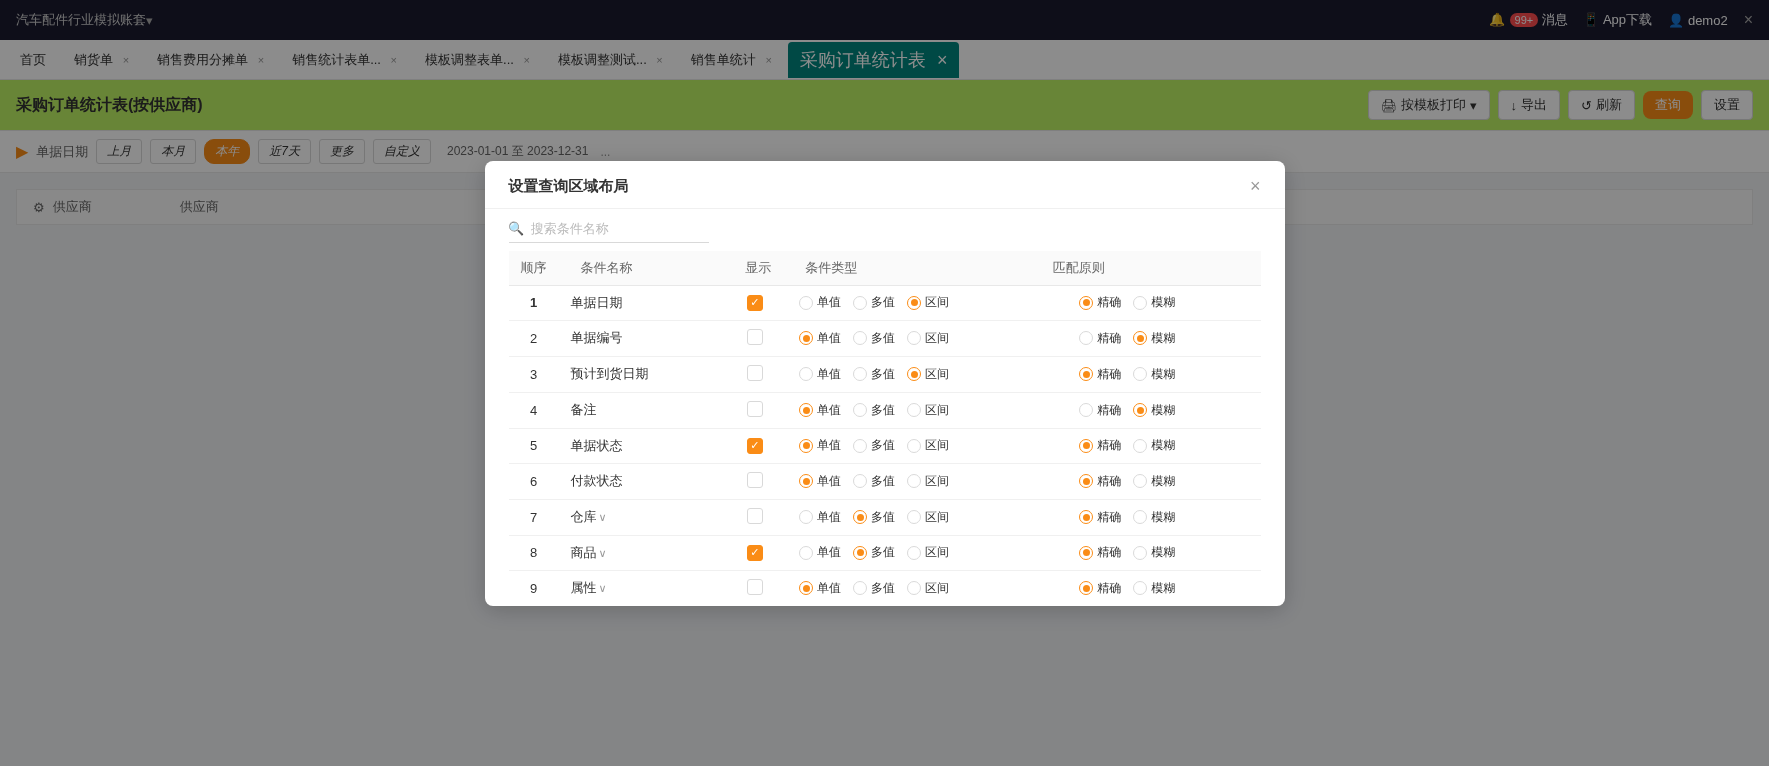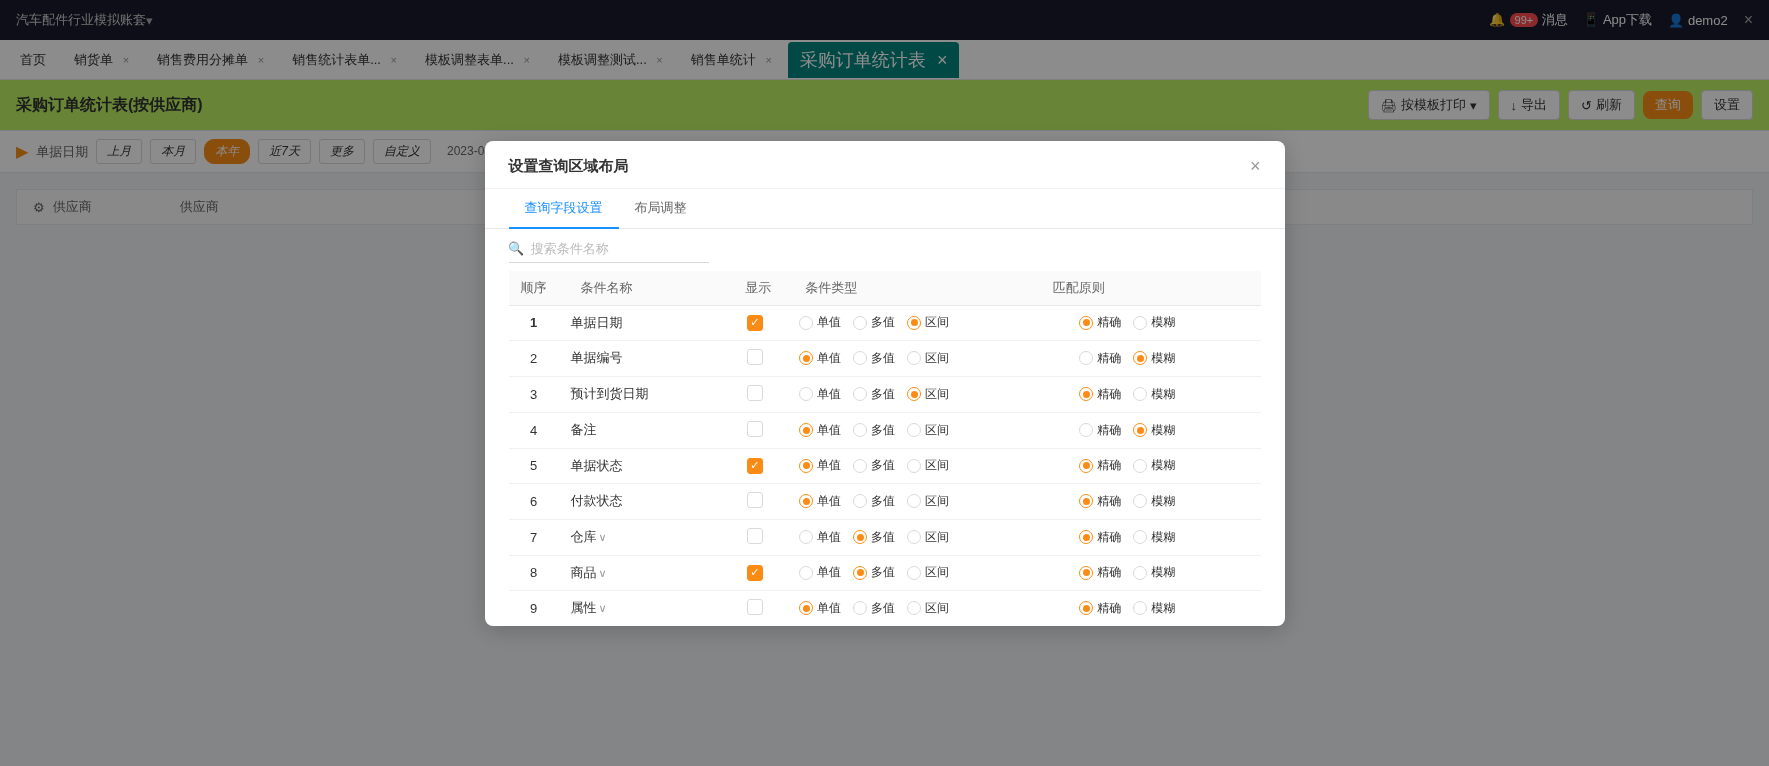--- a/index.html
+++ b/index.html
@@ -344,24 +344,20 @@
 </div>
 
 <div class="overlay">
   <div class="dialog">
 
     <div class="dialog-header">
       <span class="dialog-title">设置查询区域布局</span>
       <span class="dialog-close">×</span>
     </div>
 
-    <div class="dialog-tabs">
-      <div class="dialog-tab active">查询字段设置</div>
-      <div class="dialog-tab">布局调整</div>
-    </div>
 
     <div class="dialog-search">
       <div class="search-input-wrap">
         <span class="search-icon">🔍</span>
         <input type="text" placeholder="搜索条件名称" style="">
       </div>
     </div>
 
     <div class="dialog-body">
       <div class="dialog-table-wrap">

